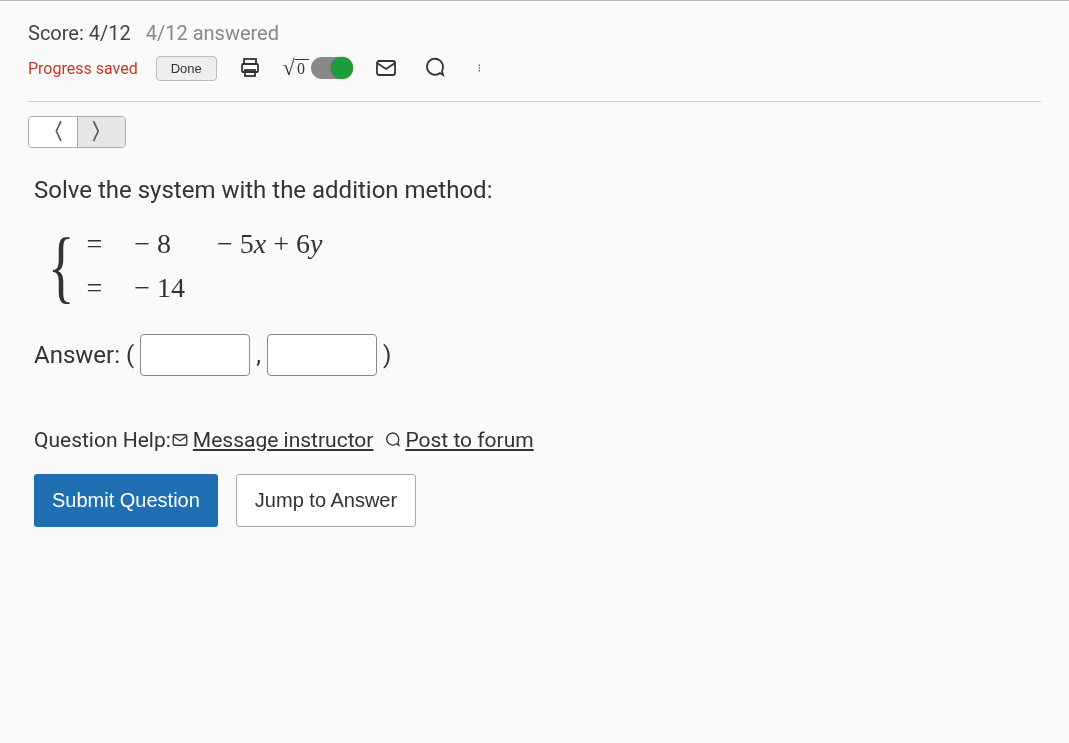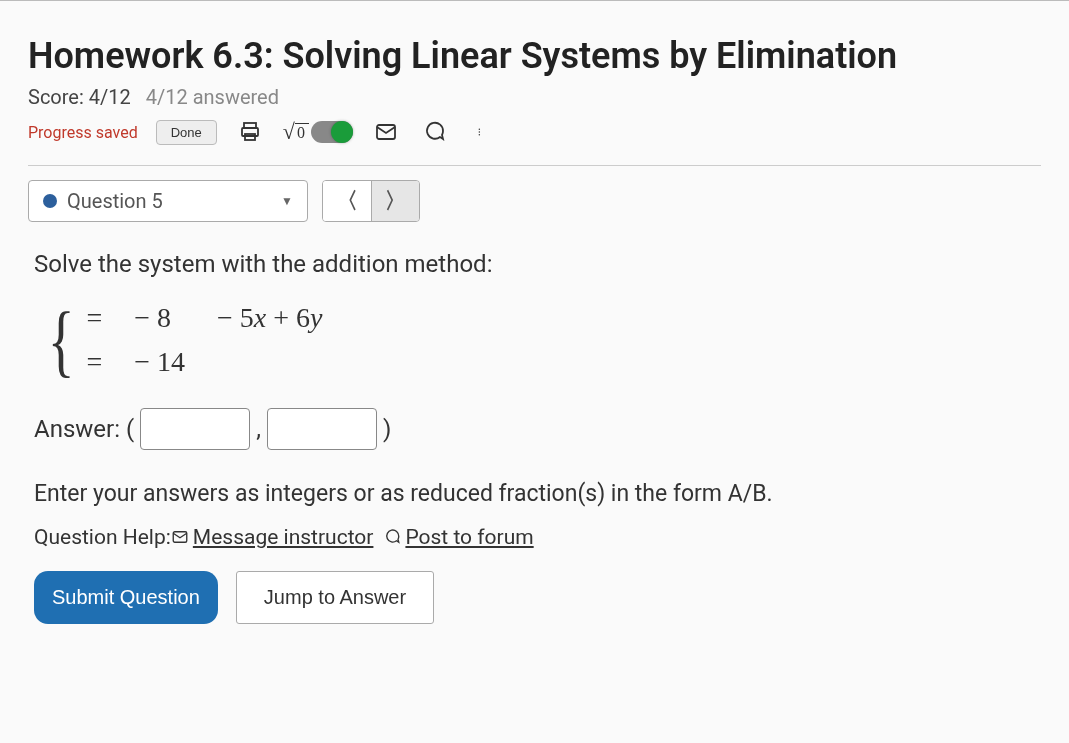--- a/index.html
+++ b/index.html
@@ -152,60 +152,59 @@
   }
   .eq-grid .lhs { font-style: italic; white-space: nowrap;}
   .eq-grid .eq { text-align:center; }
   .eq-grid .rhs { white-space: nowrap; }
 
   .answer-row {
     font-size: 24px;
     display: flex;
     align-items: center;
     gap: 6px;
-    margin-bottom: 30px;
+    margin-bottom: 52px;
   }
   .ans-input {
     width: 110px; height: 42px;
     border: 1px solid #888;
     border-radius: 4px;
     font-size: 20px;
     padding: 4px 8px;
   }
   .hint { font-size: 23px; color: #333; margin-bottom: 18px; }
   .help-row { font-size: 21px; color: #333; margin-bottom: 22px; display:flex; align-items:center; flex-wrap:wrap;}
   .help-row a { color: #333; text-decoration: underline; display:inline-flex; align-items:center; gap:4px;}
   .help-row svg {width:18px;height:18px;}
 
   .btn-row { display: flex; gap: 18px; }
   .submit-btn {
     background: #1f6fb2;
     color: #fff;
     border: none;
-    border-radius: 14px;
+    border-radius: 3px;
     padding: 15px 18px;
     font-size: 20px;
     cursor: pointer;
   }
   .jump-btn {
     background: #fff;
     border: 1px solid #aaa;
     border-radius: 3px;
-    padding: 10px 27px;
+    padding: 10px 18px;
     font-size: 20px;
     color: #333;
     cursor: pointer;
   }
 </style>
 </head>
 <body>
 
 <div class="page">
 
-  <h1 class="title">Homework 6.3: Solving Linear Systems by Elimination</h1>
 
   <div class="score-row">
     <span>Score: 4/12</span>
     <span class="answered">4/12 answered</span>
   </div>
 
   <div class="progress-row">
     <span class="progress-saved">Progress saved</span>
     <button class="done-btn">Done</button>
 
@@ -242,27 +241,20 @@
         <circle cx="4" cy="4" r="2.2"></circle>
           <circle cx="4" cy="12" r="2.2"></circle>
           <circle cx="4" cy="20" r="2.2"></circle>
       </svg>
     </span>
   </div>
 
   <hr class="sep">
 
   <div class="qrow">
-    <div class="q-select">
-      <span style="display:flex;align-items:center;">
-        <span class="dot"></span>
-        <span>Question 5</span>
-      </span>
-      <span class="caret">▼</span>
-    </div>
     <div class="nav-group">
       <div class="nav-btn">〈</div>
       <div class="nav-btn next">〉</div>
     </div>
 
   </div>
 
   <div class="content">
     <div class="prompt">Solve the system with the addition method:</div>
 
@@ -279,21 +271,20 @@
 
     <div class="answer-row">
       <span>Answer:</span>
       <span>(</span>
       <input class="ans-input" type="text" style="">
       <span>,</span>
       <input class="ans-input" type="text" style="">
       <span>)</span>
     </div>
 
-    <div class="hint">Enter your answers as integers or as reduced fraction(s) in the form A/B.</div>
 
     <div class="help-row">
       <span>Question Help:</span>
       <a href="#">
         <svg viewBox="0 0 24 24" fill="none" stroke="#333" stroke-width="1.8">
             <rect x="3" y="5" width="18" height="14" rx="2"></rect>
             <path d="M3 7l9 6 9-6"></path>
           </svg>
         <span> Message instructor</span>
       </a>

